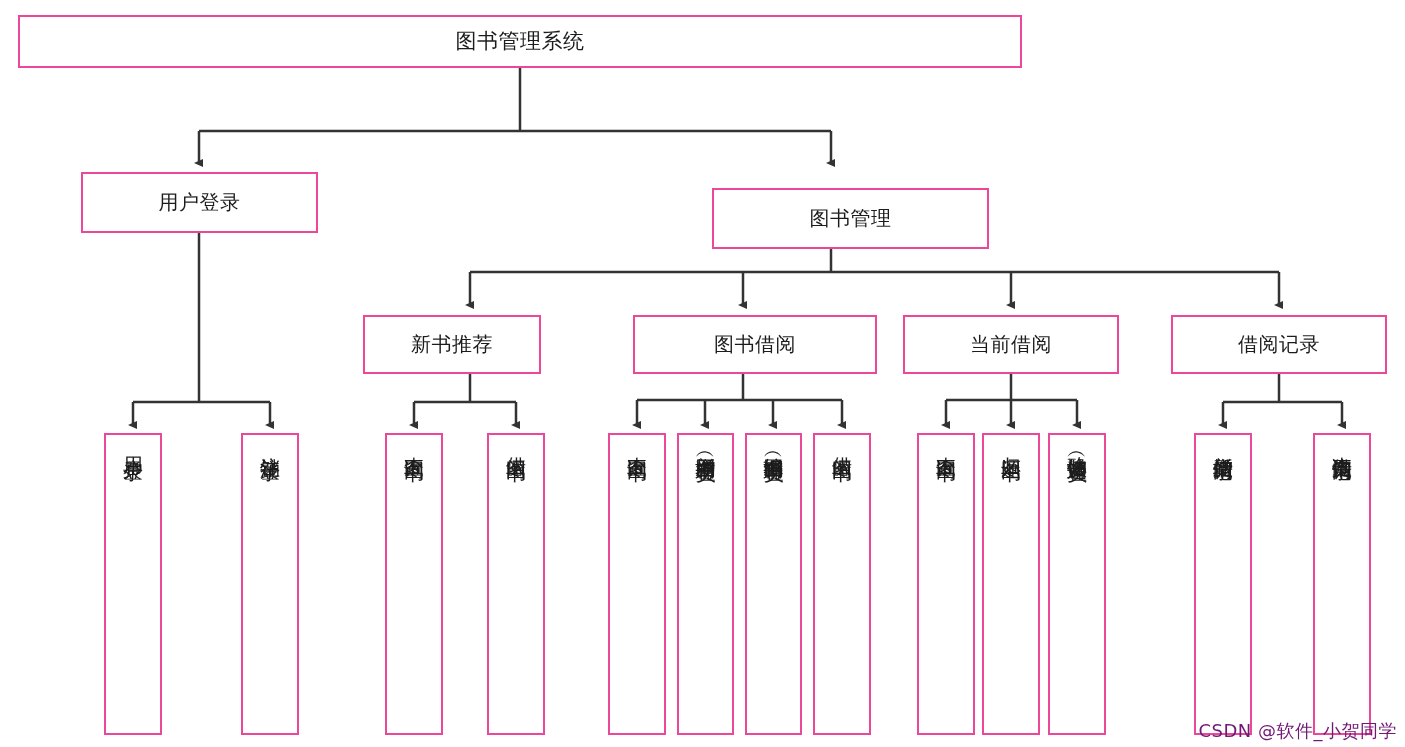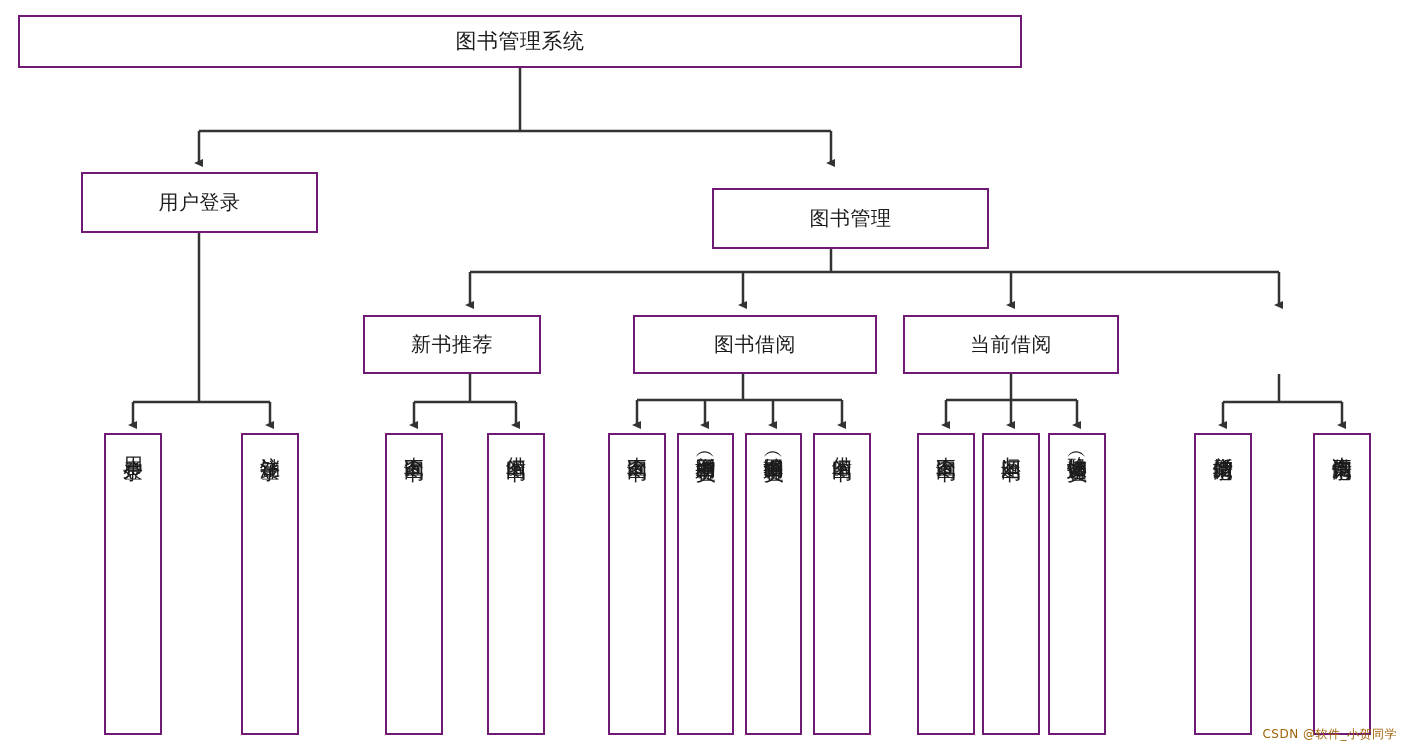--- a/index.html
+++ b/index.html
@@ -21,21 +21,21 @@
     left: 0;
     top: 0;
     width: 1405px;
     height: 747px;
     pointer-events: none;
   }
   .node {
     position: absolute;
     box-sizing: border-box;
     background: #ffffff;
-    border: 2px solid #701a75;
+    border: 2px solid #ec4899;
     display: flex;
     align-items: center;
     justify-content: center;
     z-index: 2;
   }
   .node .label {
     color: #1c1c1c;
     font-size: 20px;
     line-height: 1.25;
     letter-spacing: 0.5px;
@@ -54,22 +54,22 @@
     line-height: 1.05;
     letter-spacing: 2px;
     white-space: nowrap;
     text-align: center;
   }
   .node.leaf.tall-text .label { letter-spacing: 1px; }
   .watermark {
     position: absolute;
     right: 8px;
     bottom: 4px;
-    color: #a16207;
-    font-size: 12px;
+    color: #701a75;
+    font-size: 18px;
     letter-spacing: 0.5px;
     z-index: 5;
     white-space: nowrap;
     font-family: "DejaVu Sans", "Liberation Sans", sans-serif;
   }
 </style>
 </head>
 <body>
 
 <div id="canvas">
@@ -137,20 +137,23 @@
 
   <div class="node" style="left:363px; top:315px; width:178px; height:59px;">
     <span class="label">新书推荐</span>
   </div>
   <div class="node" style="left:633px; top:315px; width:244px; height:59px;">
     <span class="label">图书借阅</span>
   </div>
   <div class="node" style="left:903px; top:315px; width:216px; height:59px;justify-content:center;">
     <span class="label">当前借阅</span>
   </div>
+  <div class="node" style="left:1171px; top:315px; width:216px; height:59px;">
+    <span class="label">借阅记录</span>
+  </div>
 
   <div class="node leaf" style="left:104px; top:433px; width:58px; height:302px;">
     <span class="label">用户登录</span>
   </div>
   <div class="node leaf" style="left:241px; top:433px; width:58px; height:302px;">
     <span class="label">注销登录</span>
   </div>
 
   <div class="node leaf" style="left:385px; top:433px; width:58px; height:302px;">
     <span class="label">查询图书</span>

